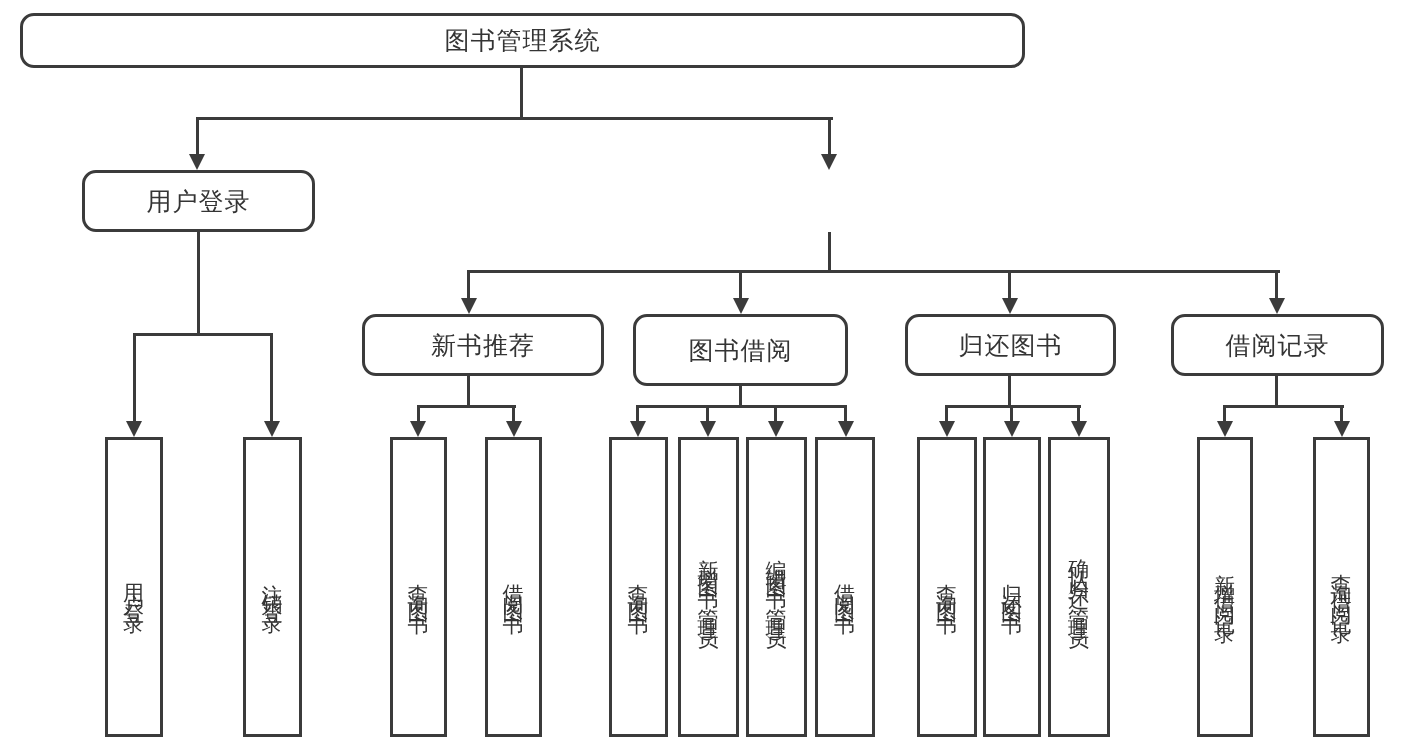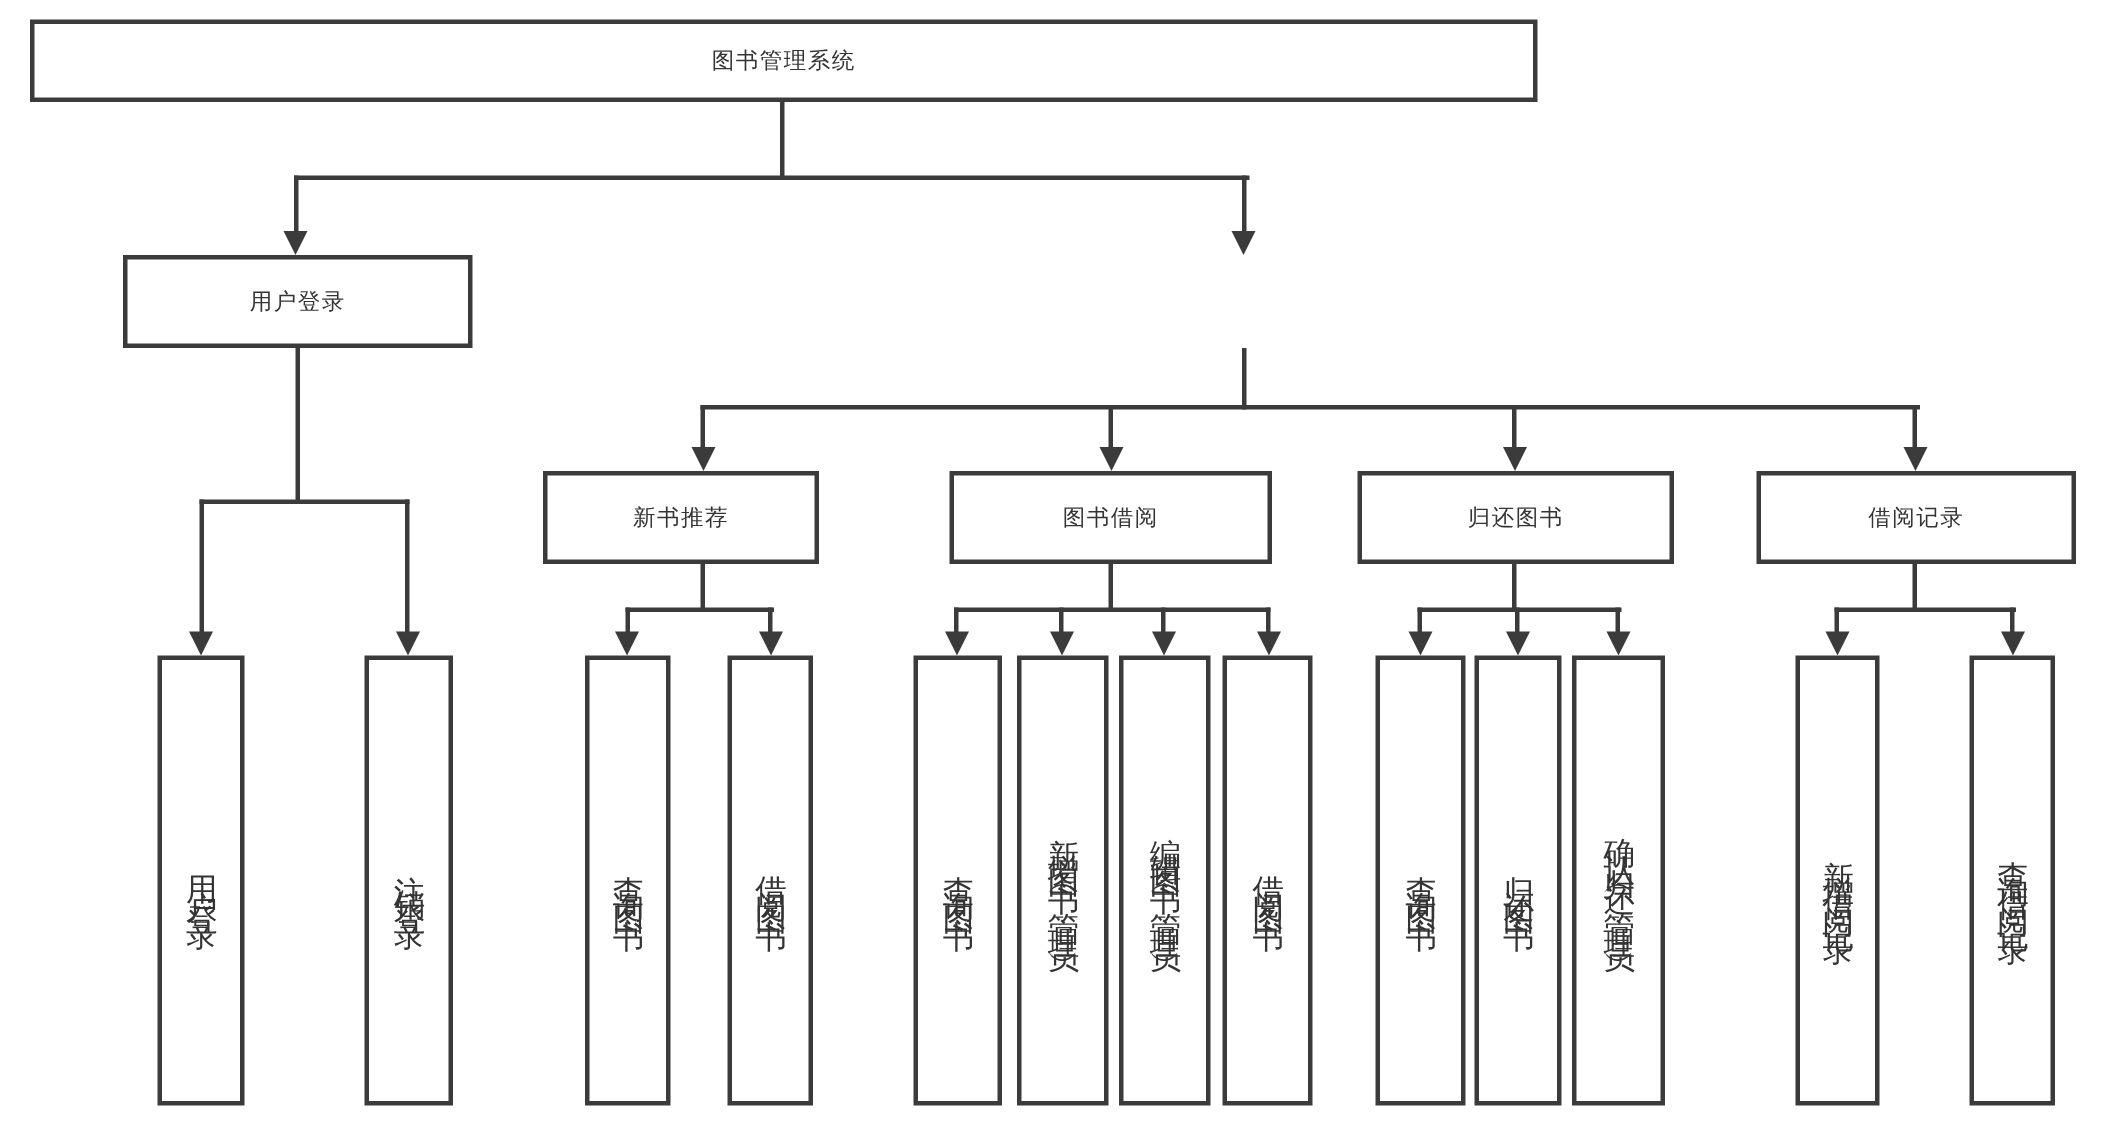--- a/index.html
+++ b/index.html
@@ -16,23 +16,24 @@
     box-sizing: border-box;
     border: 3px solid #3b3b3b;
     background: #ffffff;
     color: #343434;
     display: flex;
     align-items: center;
     justify-content: center;
     z-index: 2;
   }
   .hbox {
-    font-size: 15px;
+    font-size: 25px;
     letter-spacing: 1px;
     white-space: nowrap;
+    border-radius: 14px;
   }
   .vbox {
     font-size: 21px;
     writing-mode: vertical-lr;
     text-orientation: mixed;
     letter-spacing: 10px;
     line-height: 1;
   }
   .line {
     position: absolute;
@@ -60,22 +61,22 @@
 </style>
 </head>
 <body>
 
 <div id="canvas">
 
   <div class="box hbox" style="left:20px; top:13px; width:1005px; height:55px;">图书管理系统</div>
 
   <div class="box hbox" style="left:82px; top:170px; width:233px; height:62px;">用户登录</div>
 
-  <div class="box hbox" style="left:362px; top:314px; width:184px; height:62px;">新书推荐</div>
-  <div class="box hbox" style="left:633px; top:314px; width:215px; height:62px;">图书借阅</div>
+  <div class="box hbox" style="left:362px; top:314px; width:242px; height:62px;">新书推荐</div>
+  <div class="box hbox" style="left:633px; top:314px; width:215px; height:72px;">图书借阅</div>
   <div class="box hbox" style="left:905px; top:314px; width:211px; height:62px;">归还图书</div>
   <div class="box hbox" style="left:1171px; top:314px; width:213px; height:62px;">借阅记录</div>
 
   <div class="box vbox" style="left:105px; top:437px; width:58px; height:300px;">用户登录</div>
   <div class="box vbox" style="left:243px; top:437px; width:59px; height:300px;">注销登录</div>
 
   <div class="box vbox" style="left:390px; top:437px; width:57px; height:300px;">查询图书</div>
   <div class="box vbox" style="left:485px; top:437px; width:57px; height:300px;">借阅图书</div>
 
   <div class="box vbox" style="left:609px; top:437px; width:59px; height:300px;">查询图书</div>

